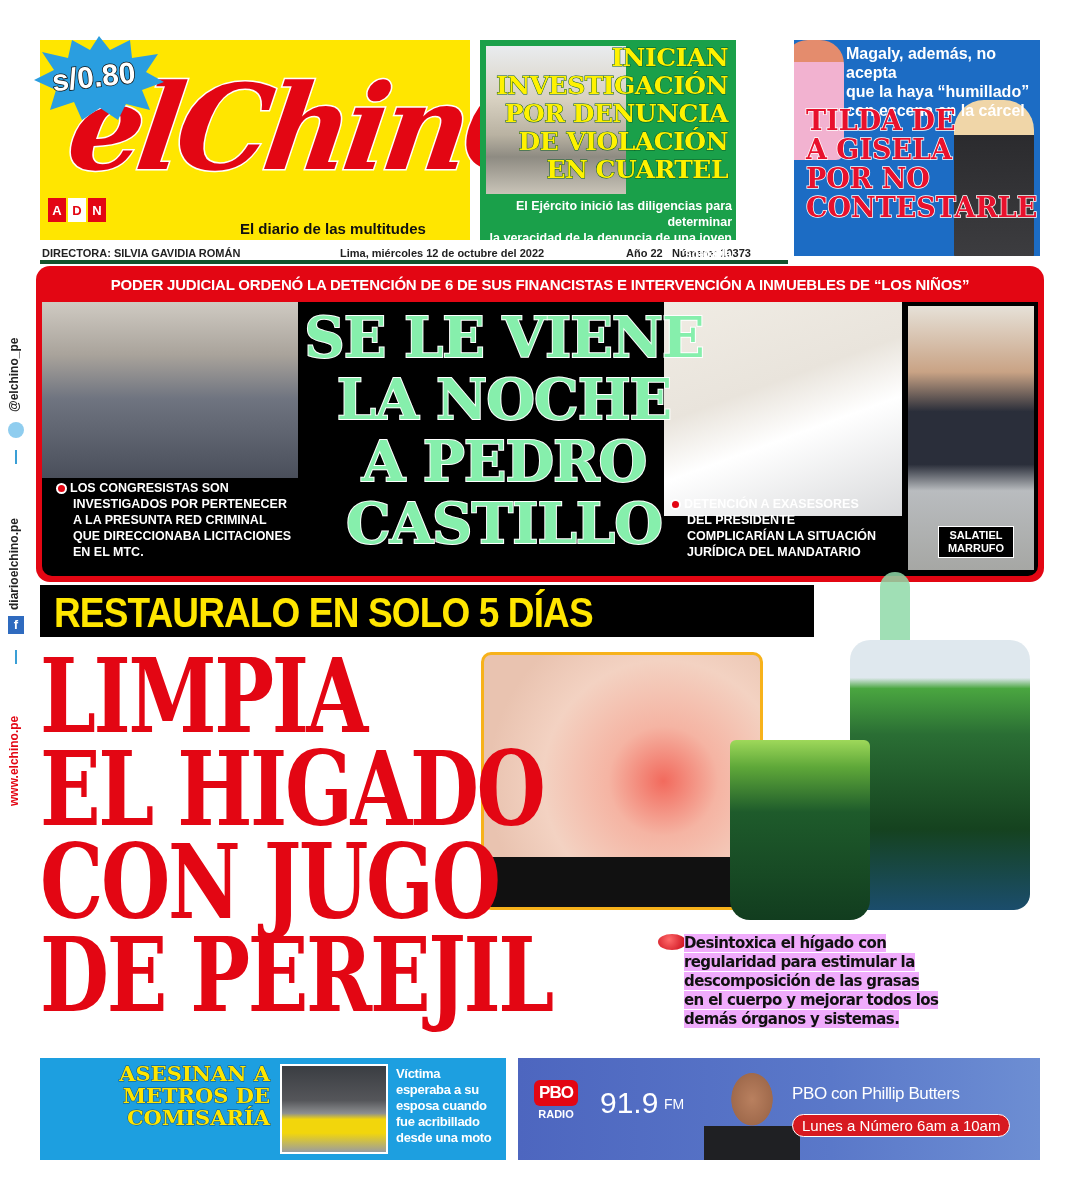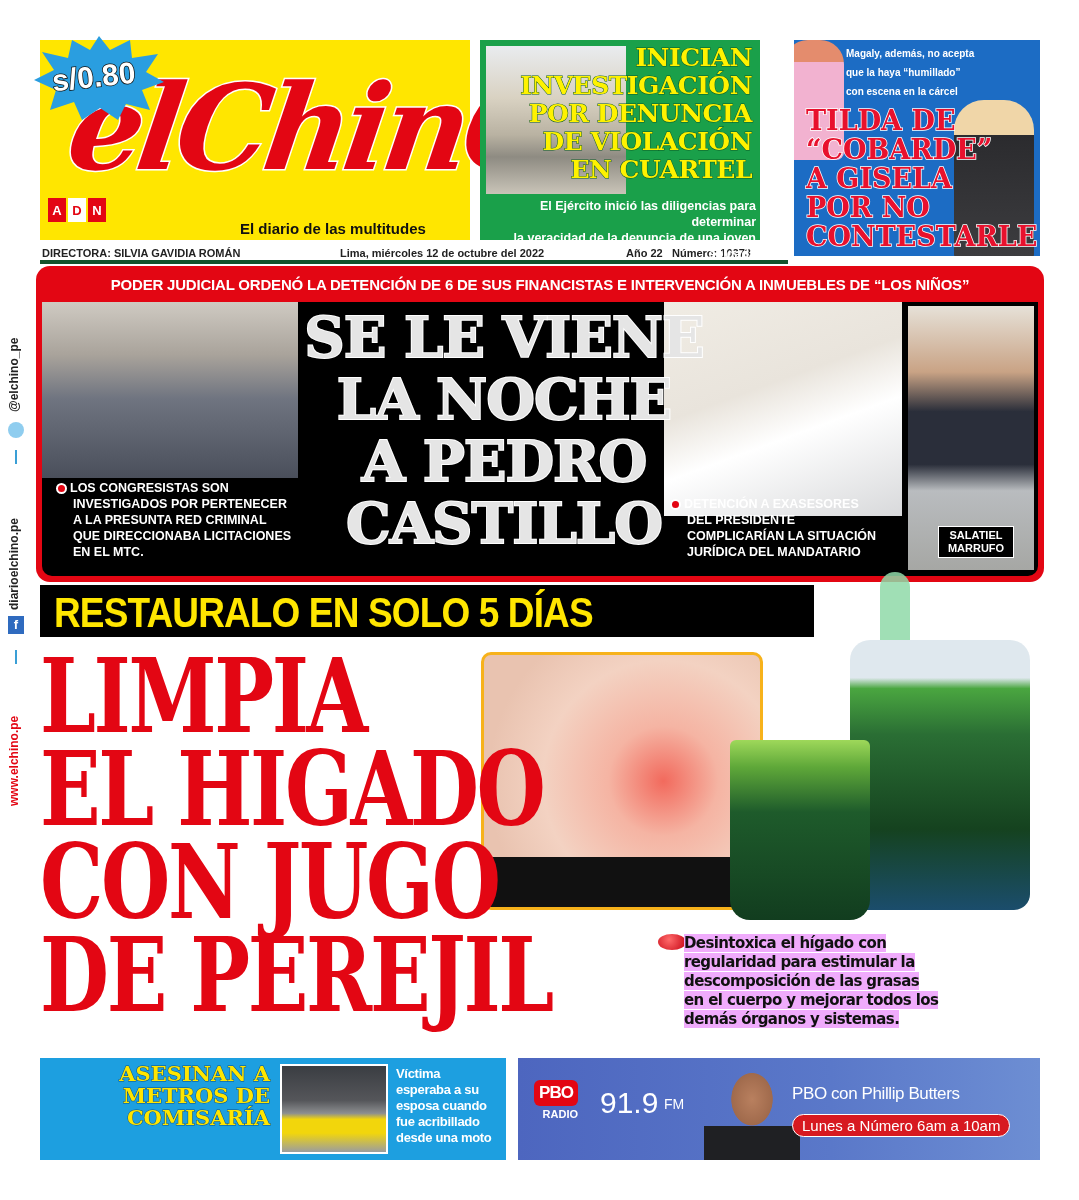--- a/index.html
+++ b/index.html
@@ -12,38 +12,38 @@
 
 .mast{left:40px;top:40px;width:430px;height:200px;background:#ffe600}
 .logo{left:30px;top:18px;font-family:"DejaVu Serif",serif;font-style:italic;font-weight:bold;font-size:118px;color:#e30613;letter-spacing:-6px;-webkit-text-stroke:3px #fff;paint-order:stroke fill;transform:skewX(-8deg)}
 .star{left:-6px;top:-4px;width:130px;height:84px}
 .price{left:12px;top:20px;font-weight:bold;font-size:30px;color:#fff;-webkit-text-stroke:1.5px #111;paint-order:stroke fill;transform:rotate(-6deg)}
 .adn{left:8px;top:158px;display:flex;gap:2px}
 .adn span{width:18px;height:24px;background:#e30613;color:#fff;font-size:13px;font-weight:bold;display:flex;align-items:center;justify-content:center}
 .tag{left:200px;top:180px;font-size:15px;font-weight:bold;color:#111}
 .infobar{left:40px;top:244px;width:748px;height:20px;font-size:11px;font-weight:bold;color:#222;border-bottom:4px solid #14532d}
 
-.green{left:480px;top:40px;width:280px;height:200px;background:#1aa04a}
+.green{left:480px;top:40px;width:256px;height:200px;background:#1aa04a}
 .gphoto{left:6px;top:6px;width:140px;height:148px;background:linear-gradient(180deg,#e9ecef 0%,#d9d2c2 35%,#b9b2a2 60%,#8e8b82 75%,#c9c4b8 100%)}
 .ghead{right:8px;top:4px;text-align:right;font-family:"DejaVu Serif",serif;font-weight:bold;font-size:25px;line-height:28px;color:#fff200;-webkit-text-stroke:1px #0b5b25;paint-order:stroke fill;letter-spacing:-0.5px}
 .gsub{left:0;right:4px;top:158px;text-align:right;color:#fff;font-weight:bold;font-size:12.5px;line-height:16px}
 
 .blue{left:794px;top:40px;width:246px;height:216px;background:#1c6cc4;overflow:hidden}
-.bsub{left:52px;top:4px;color:#fff;font-weight:bold;font-size:10px;line-height:19px}
+.bsub{left:52px;top:4px;color:#fff;font-weight:bold;font-size:16px;line-height:19px}
 .bhead{left:12px;top:66px;font-family:"DejaVu Serif",serif;font-weight:bold;font-size:27px;line-height:29px;color:#e8112d;-webkit-text-stroke:1.5px #fff;paint-order:stroke fill}
 .pinkfig{left:-10px;top:0;width:60px;height:120px;background:linear-gradient(180deg,#e48c6d 0,#e48c6d 18%,#f2b2d0 18%,#f2b2d0 100%);border-radius:24px 24px 8px 8px}
 .darkfig{left:160px;top:60px;width:80px;height:160px;background:linear-gradient(180deg,#f0d6a8 0,#f0d6a8 22%,#2b2b2e 22%,#3d3d40 100%);border-radius:30px 30px 6px 6px}
 
 .redframe{left:36px;top:266px;width:1008px;height:316px;background:#e30613;border-radius:14px}
 .redbar{left:0;top:0;width:100%;height:36px;color:#fff;font-weight:bold;font-size:15px;display:flex;align-items:center;justify-content:center;letter-spacing:-0.2px}
 .inner{left:6px;top:36px;width:996px;height:274px;background:#000;border-radius:0 0 10px 10px;overflow:hidden}
 .ph1{left:0;top:0;width:256px;height:176px;background:linear-gradient(180deg,#cfcac2 0%,#a9a39b 30%,#6f7480 55%,#4a4f5b 100%)}
 .ph2{left:622px;top:0;width:238px;height:214px;background:linear-gradient(160deg,#f0ece4 0%,#e9e4dc 40%,#ffffff 60%,#d8d9db 100%)}
 .ph3{left:866px;top:4px;width:126px;height:264px;background:linear-gradient(180deg,#e6e1d8 0%,#c9a385 25%,#2a2e3a 40%,#2a2e3a 60%,#b9bcbf 70%,#a6a7a4 100%)}
-.mainhead{left:242px;top:4px;width:440px;text-align:center;font-family:"DejaVu Serif",serif;font-weight:bold;font-size:56px;line-height:62px;color:#e5e5e5;-webkit-text-stroke:2px #fff;paint-order:stroke fill;letter-spacing:-1px}
+.mainhead{left:242px;top:4px;width:440px;text-align:center;font-family:"DejaVu Serif",serif;font-weight:bold;font-size:56px;line-height:62px;color:#86efac;-webkit-text-stroke:2px #fff;paint-order:stroke fill;letter-spacing:-1px}
 .cap{color:#fff;font-weight:bold;font-size:12.5px;line-height:16px}
 .dot{display:inline-block;width:11px;height:11px;border-radius:50%;background:#e30613;border:2px solid #fff;vertical-align:middle;margin-right:3px}
 .namebox{left:896px;top:224px;width:76px;border:1.5px solid #fff;background:#000;color:#fff;font-weight:bold;font-size:11px;text-align:center;line-height:13px;padding:2px}
 
 .banner{left:40px;top:585px;width:774px;height:52px;background:#000}
 .bannertxt{left:14px;top:3px;font-weight:bold;font-size:43px;color:#ffe600;letter-spacing:-1px;transform:scaleX(0.86);transform-origin:left top;white-space:nowrap}
 
 .bighead{left:40px;top:650px;font-family:"DejaVu Serif",serif;font-weight:bold;font-size:102px;line-height:93px;color:#e30613;letter-spacing:-3px;transform:scaleX(0.78);transform-origin:left top;white-space:nowrap}
 .bodyphoto{left:481px;top:652px;width:282px;height:258px;border:3px solid #f7b21b;border-radius:10px;background:radial-gradient(circle at 65% 50%,#f26a5d 0%,#f5b4a3 25%,#f3d2c2 55%,#e9c3b0 80%),#e9c3b0;overflow:hidden}
 .bodybelt{position:absolute;left:0;bottom:0;width:100%;height:50px;background:#111}
@@ -54,21 +54,21 @@
 .hl p{font-family:"DejaVu Sans",sans-serif;font-weight:bold;font-size:15px;line-height:19px;color:#111;letter-spacing:-0.6px}
 .hl span{background:#f0abfc}
 .pill{left:658px;top:934px;width:28px;height:16px;border-radius:50%;background:radial-gradient(circle at 40% 35%,#ff6a6a,#c40010)}
 
 .bluebox{left:40px;top:1058px;width:466px;height:102px;background:#1d9fe0}
 .bbhead{left:6px;top:5px;width:224px;text-align:right;font-family:"DejaVu Serif",serif;font-weight:bold;font-size:21px;line-height:22px;color:#ffe600;-webkit-text-stroke:1px #0b4f80;paint-order:stroke fill}
 .crimephoto{left:240px;top:6px;width:108px;height:90px;border:2px solid #fff;background:linear-gradient(180deg,#3a3d42 0%,#55565a 40%,#8c8e90 55%,#f2d60c 62%,#f2d60c 78%,#9b9d9f 100%)}
 .bbsub{left:356px;top:8px;color:#fff;font-weight:bold;font-size:13px;line-height:16px;letter-spacing:-0.3px}
 .pbo{left:518px;top:1058px;width:522px;height:102px;background:linear-gradient(90deg,#4d66bf 0%,#5a78c9 60%,#6d8ed3 100%)}
 .pbologo{left:16px;top:22px;width:44px;height:26px;background:#e30613;border-radius:6px;color:#fff;font-weight:bold;font-size:17px;text-align:center;line-height:26px;letter-spacing:-1px}
-.pboradio{left:16px;top:50px;width:44px;text-align:right;color:#fff;font-weight:bold;font-size:11px}
+.pboradio{left:16px;top:50px;width:44px;text-align:center;color:#fff;font-weight:bold;font-size:11px}
 .freq{left:82px;top:28px;color:#fff;font-size:30px;letter-spacing:0}
 .fm{left:146px;top:38px;color:#fff;font-size:14px}
 .host{left:186px;top:4px;width:96px;height:98px;background:radial-gradient(ellipse at 50% 38%,#b9805f 0%,#a06a4c 30%,transparent 31%),linear-gradient(180deg,transparent 0,transparent 65%,#1f2023 65%)}
 .pbotitle{left:274px;top:26px;color:#fff;font-size:17px;letter-spacing:-0.4px}
 .pbotime{left:274px;top:56px;background:#d71920;color:#fff;font-size:15px;padding:2px 9px;border-radius:12px;border:1.5px solid #fff}
 </style>
 </head>
 <body>
 
 <div class="abs side">
@@ -120,21 +120,20 @@
 <div class="abs blue">
   <div class="abs pinkfig"></div>
   <div class="abs darkfig"></div>
   <div class="abs bsub">
     <div>Magaly, además, no acepta</div>
     <div>que la haya “humillado”</div>
     <div>con escena en la cárcel</div>
   </div>
   <div class="abs bhead">
     <div>TILDA DE</div>
-    <div>“COBARDE”</div>
     <div>A GISELA</div>
     <div>POR NO</div>
     <div>CONTESTARLE</div>
   </div>
 </div>
 
 <div class="abs redframe">
   <div class="abs redbar">PODER JUDICIAL ORDENÓ LA DETENCIÓN DE 6 DE SUS FINANCISTAS E INTERVENCIÓN A INMUEBLES DE “LOS NIÑOS”</div>
   <div class="abs inner">
     <div class="abs ph1"></div>

